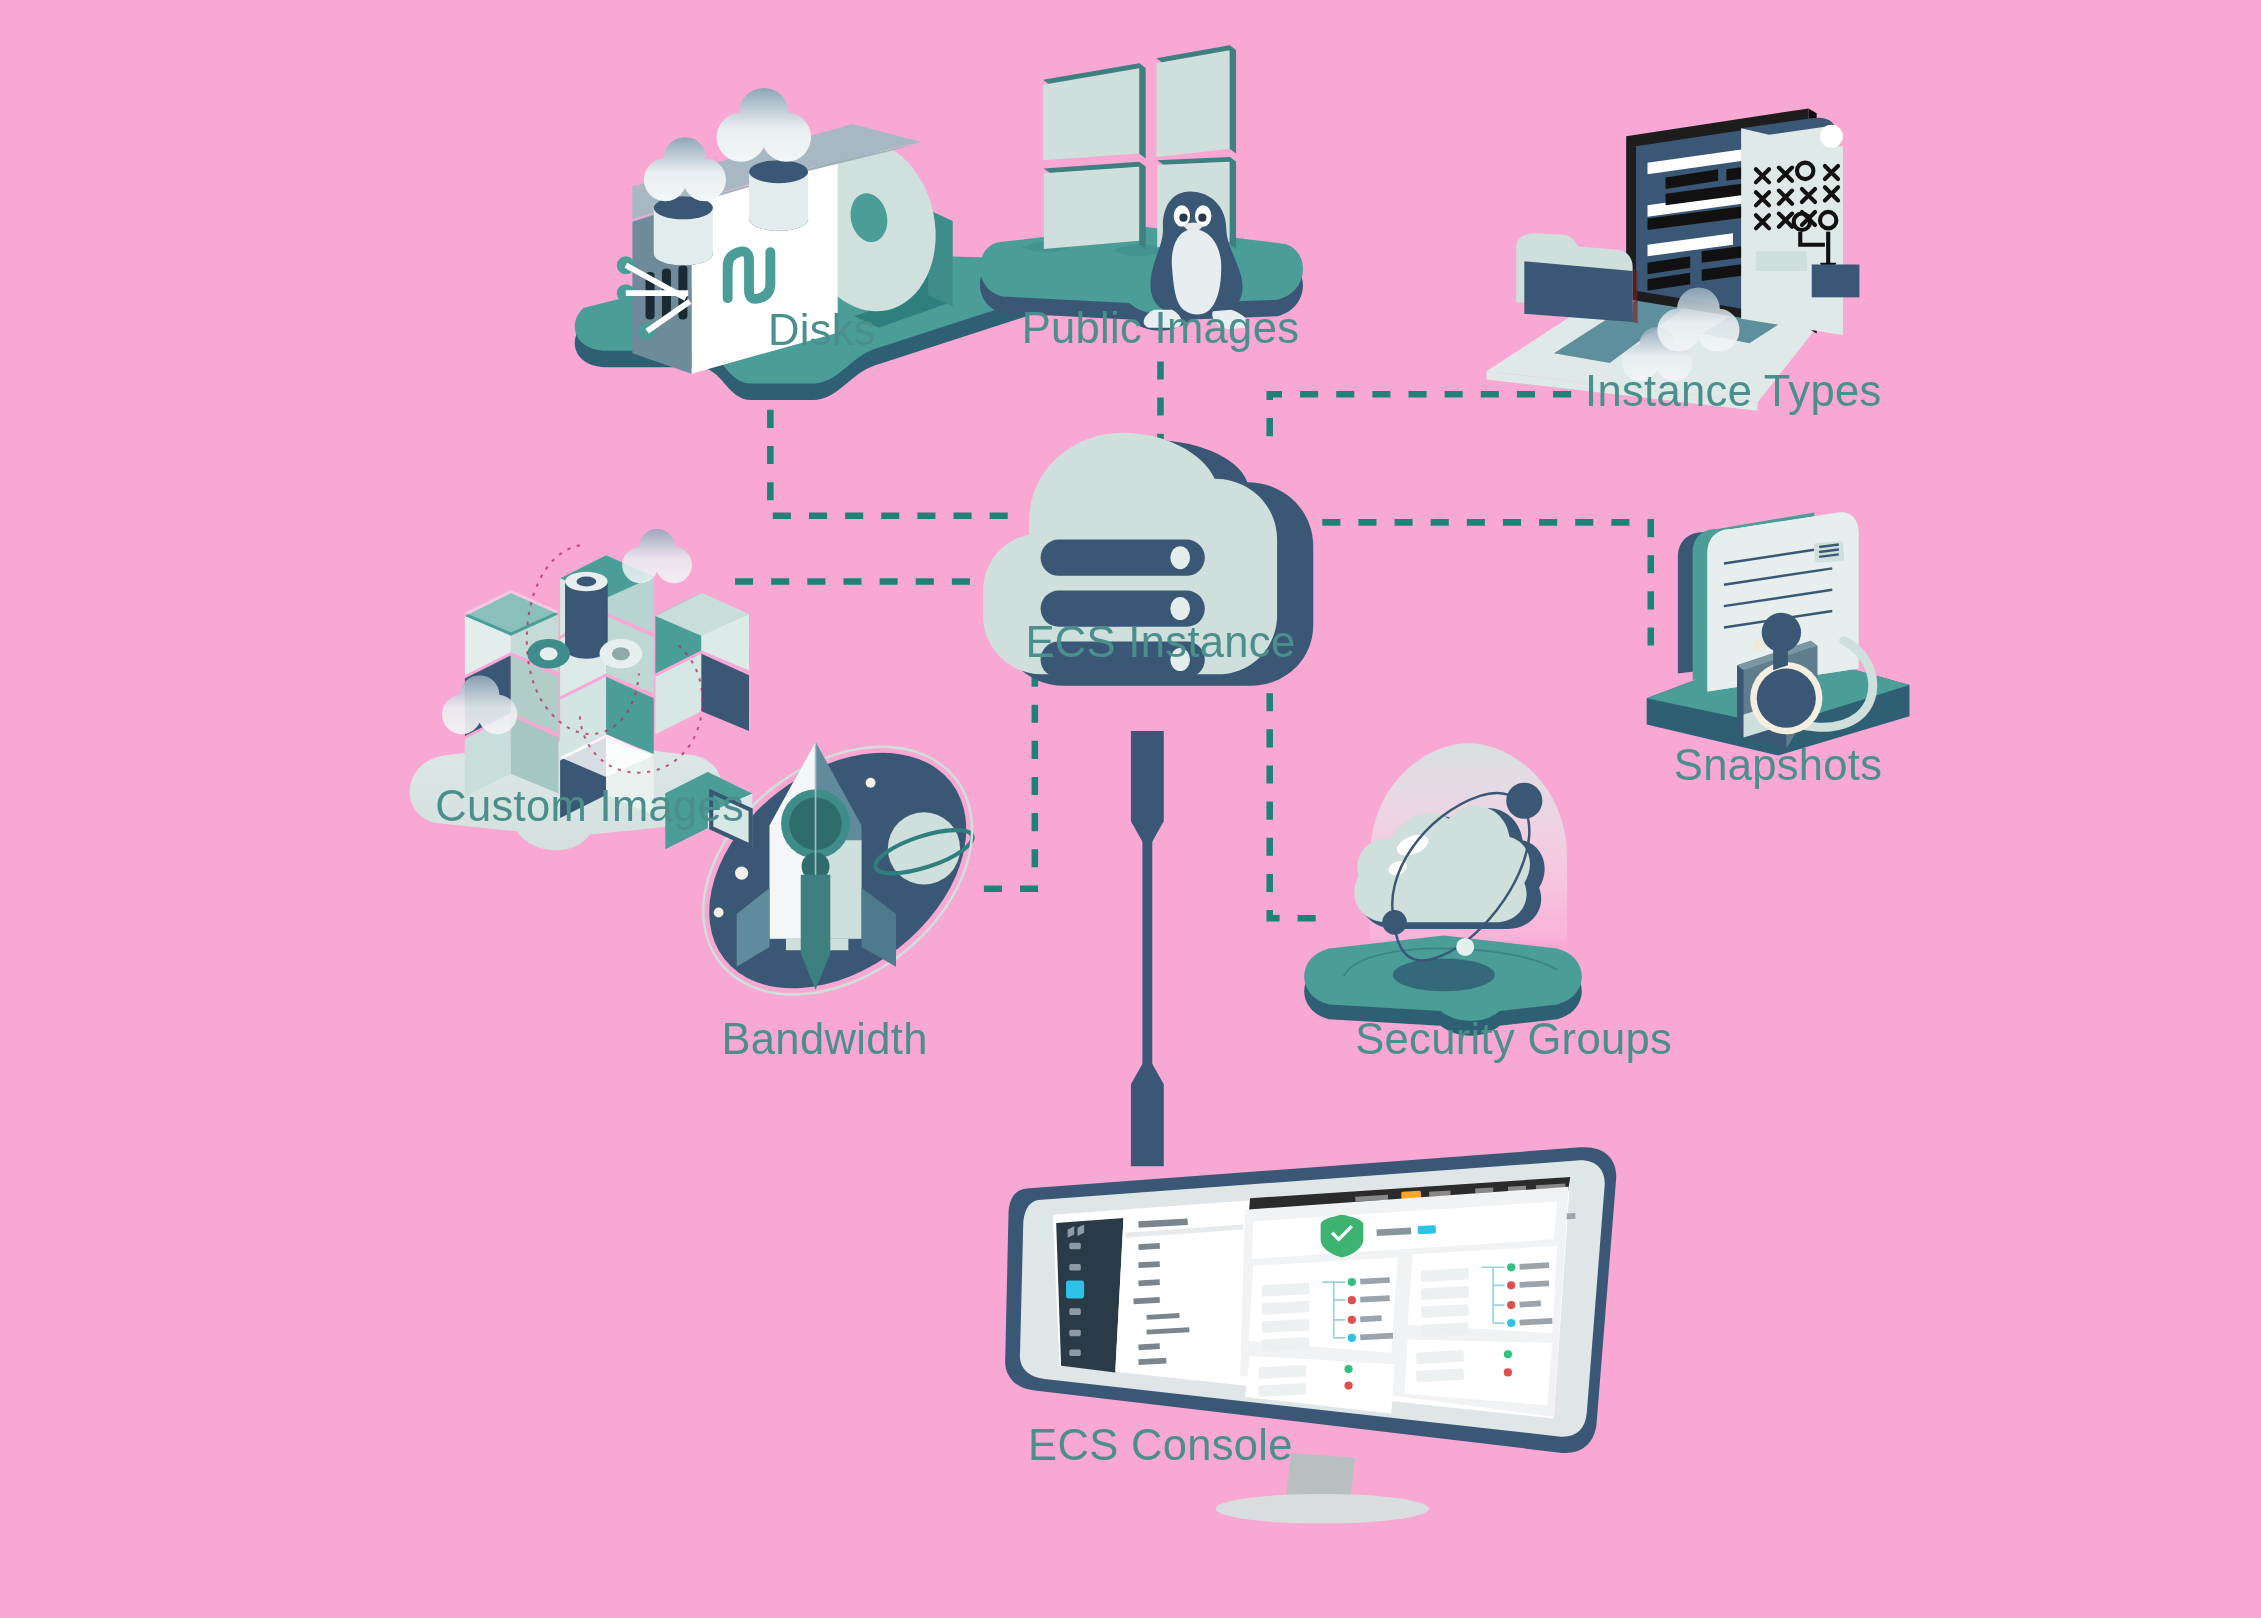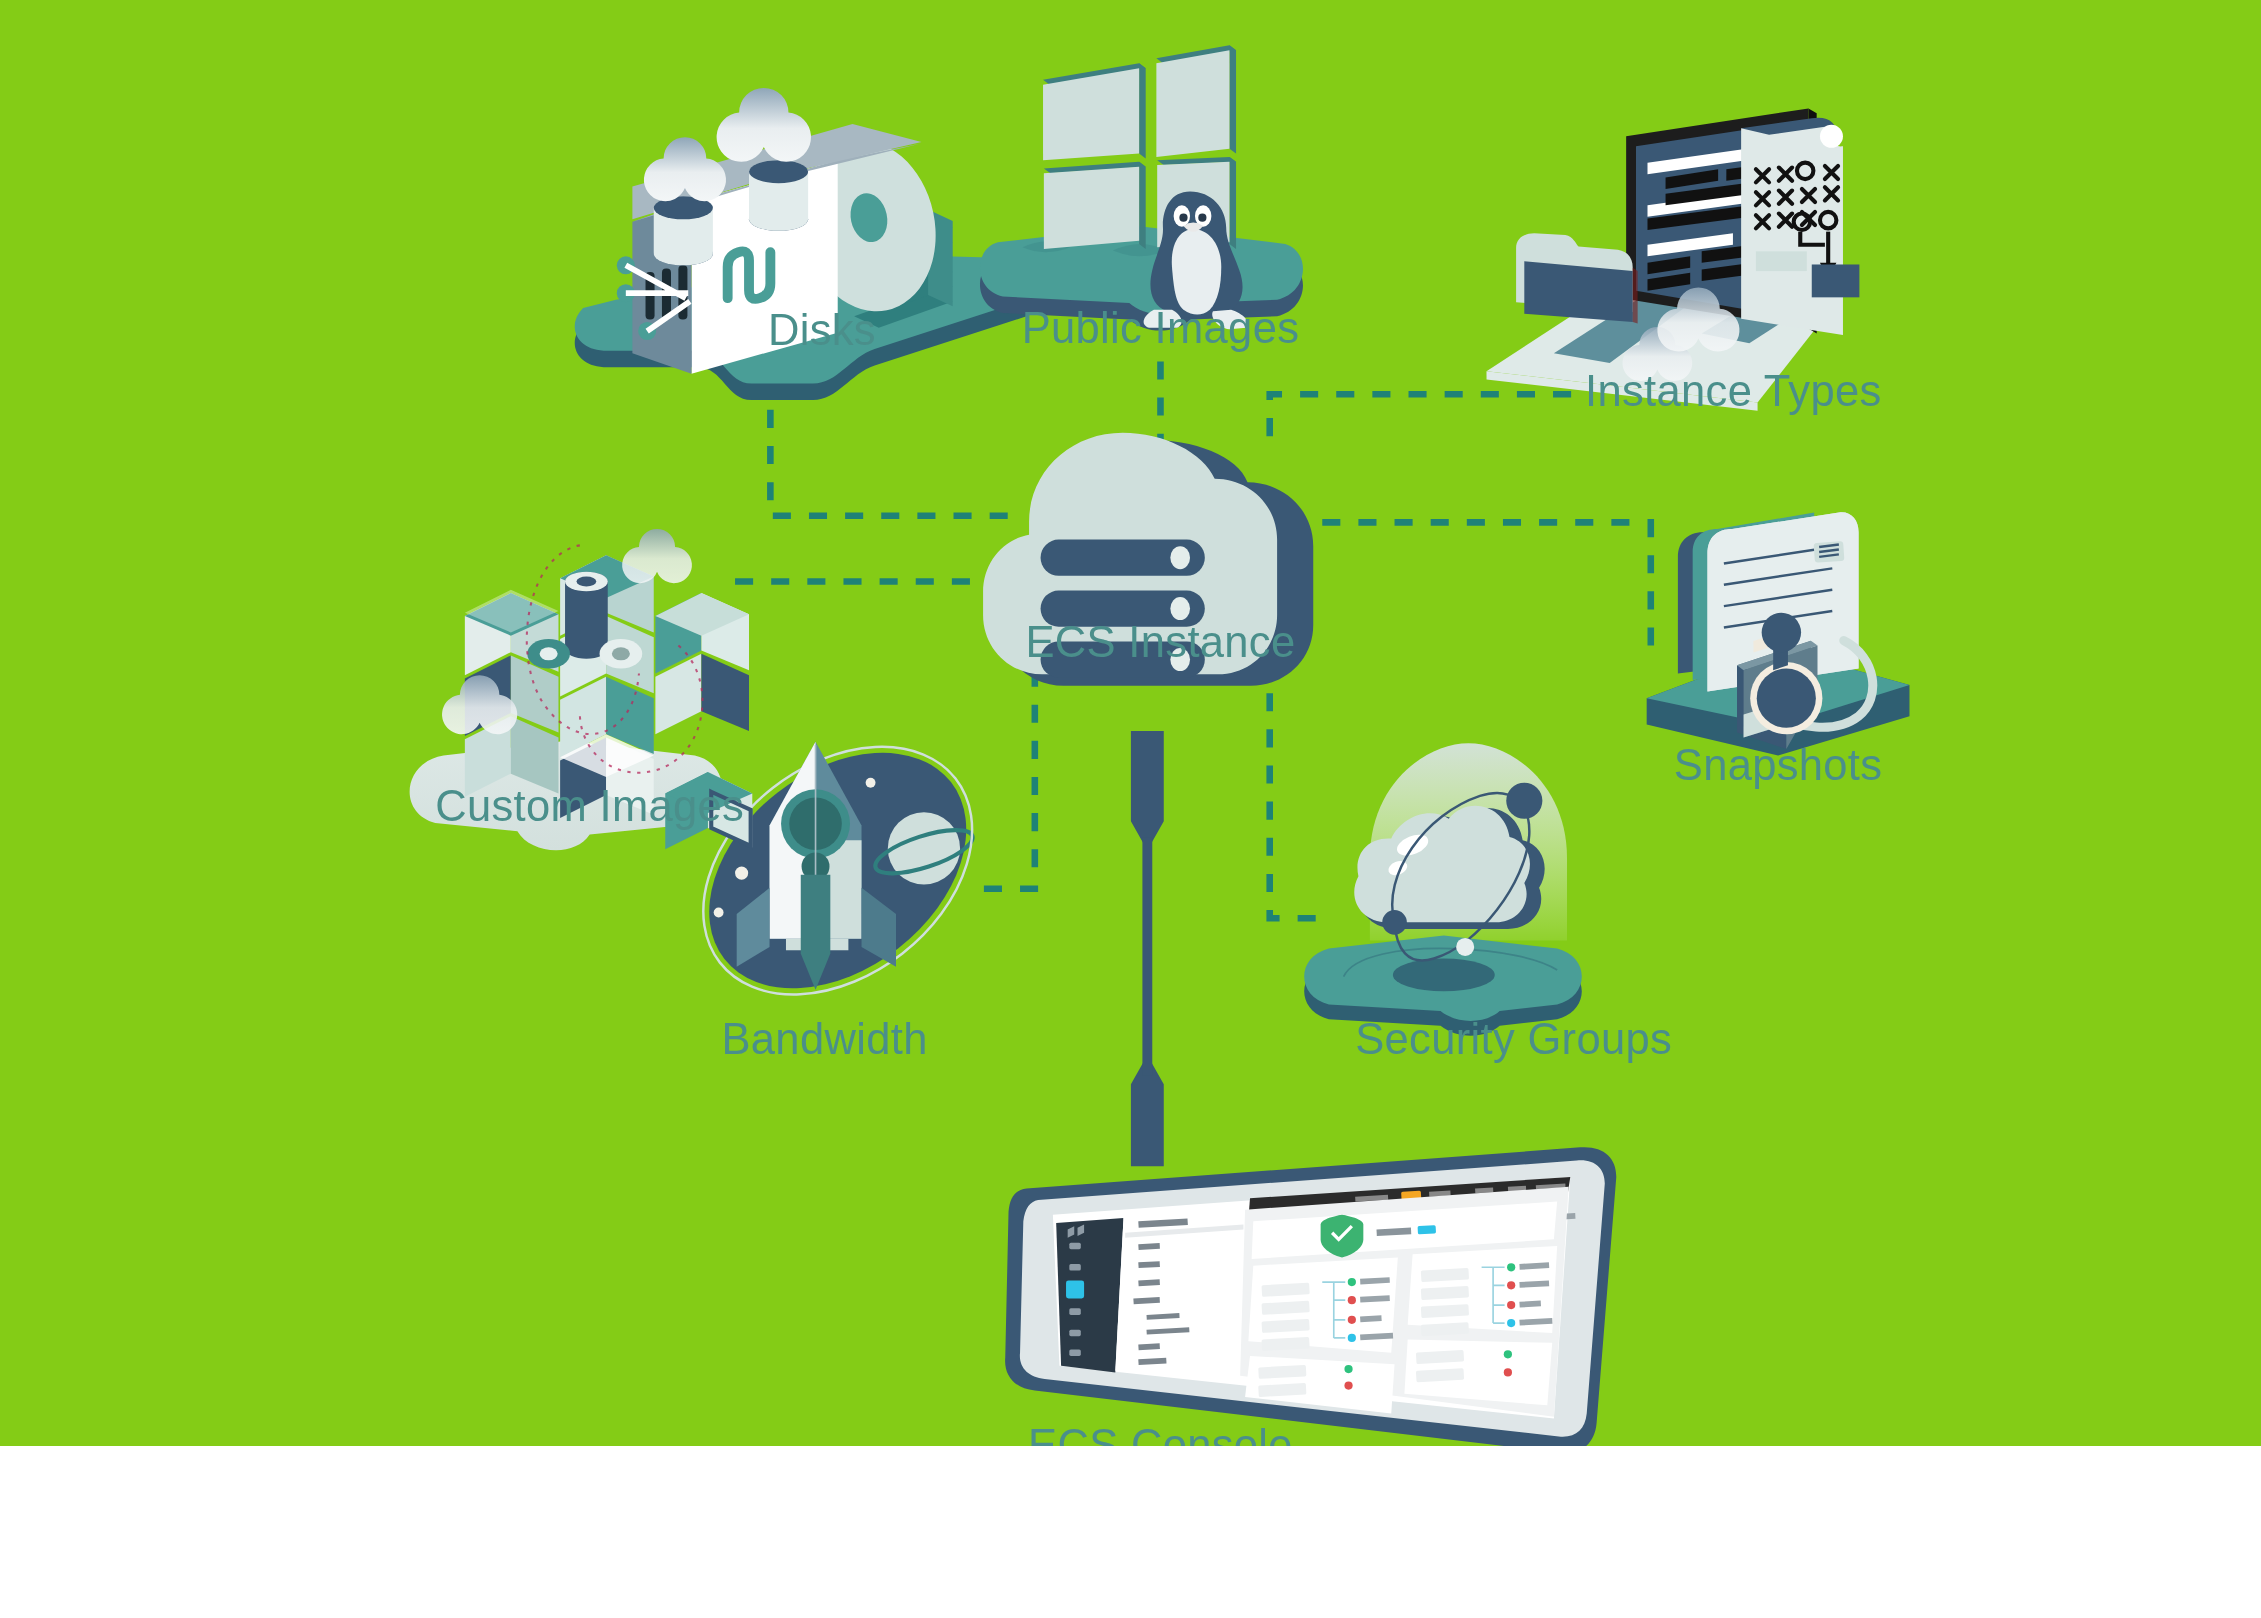--- a/index.html
+++ b/index.html
@@ -7,22 +7,22 @@
     margin: 0;
     padding: 0;
     background: #ffffff;
   }
   body {
     font-family: "Liberation Sans", sans-serif;
   }
   #stage {
     position: relative;
     width: 2261px;
-    height: 1446px;
-    background: #84cc16;
+    height: 1618px;
+    background: #f9a8d4;
     overflow: hidden;
   }
   #diagram-svg {
     position: absolute;
     left: 0;
     top: 0;
     width: 2261px;
     height: 1618px;
   }
   .node-label {

